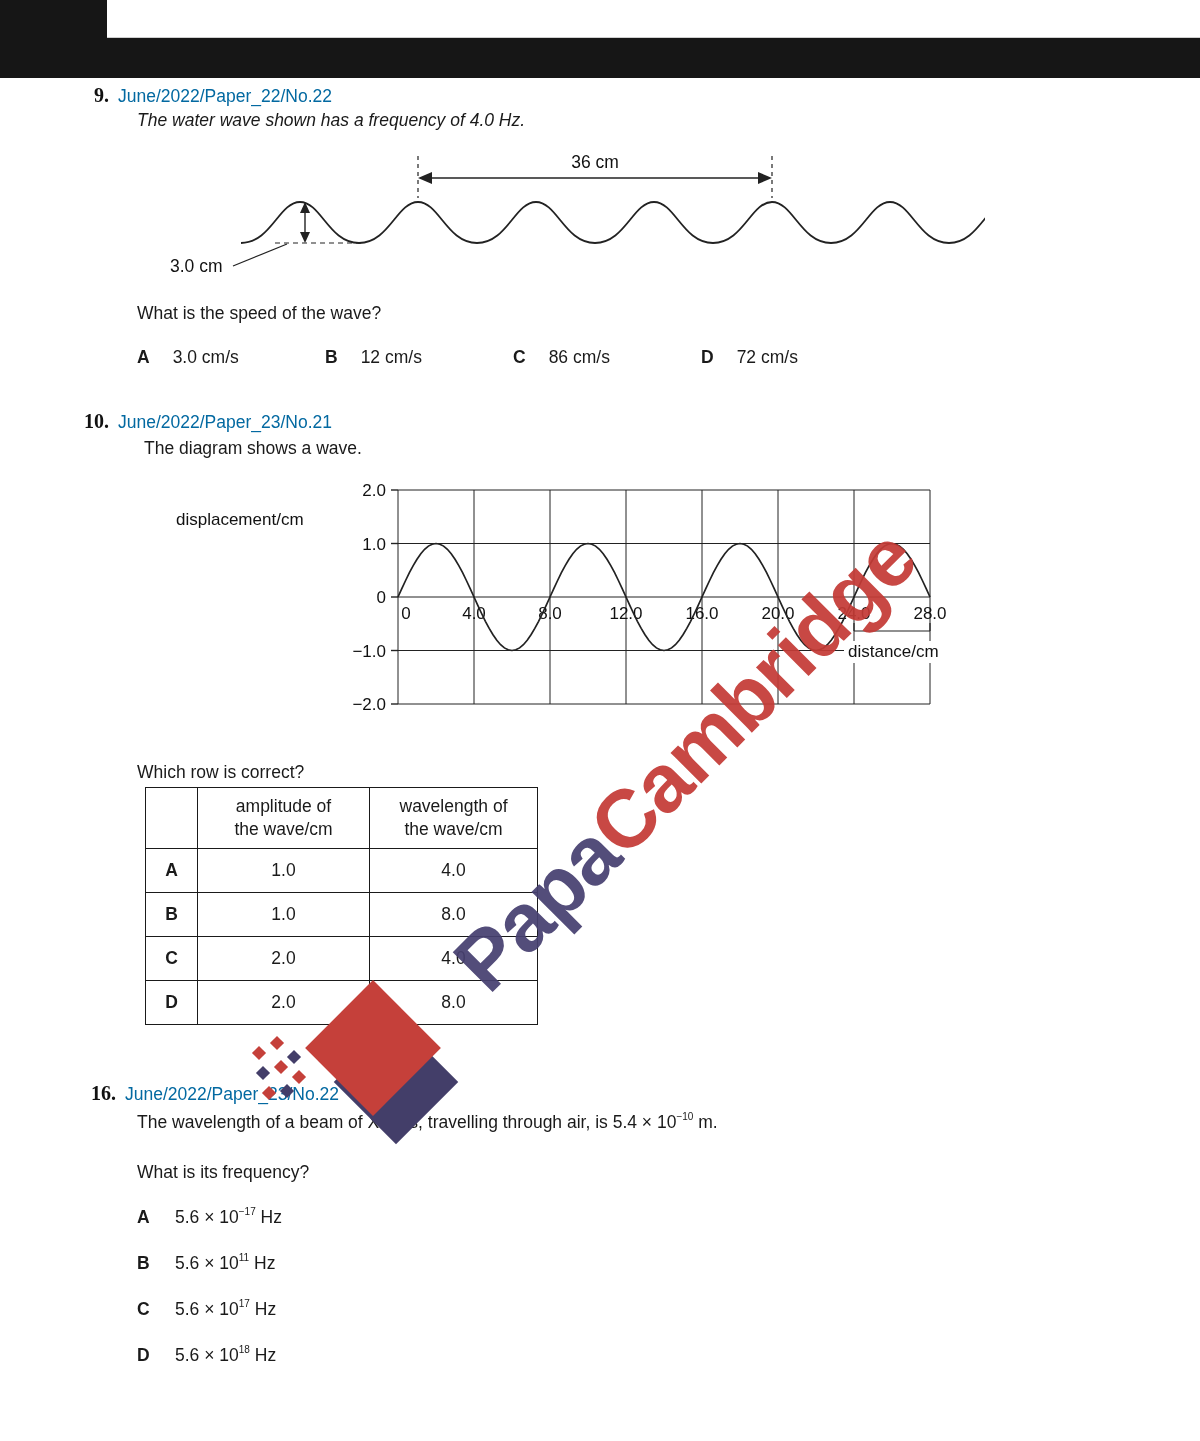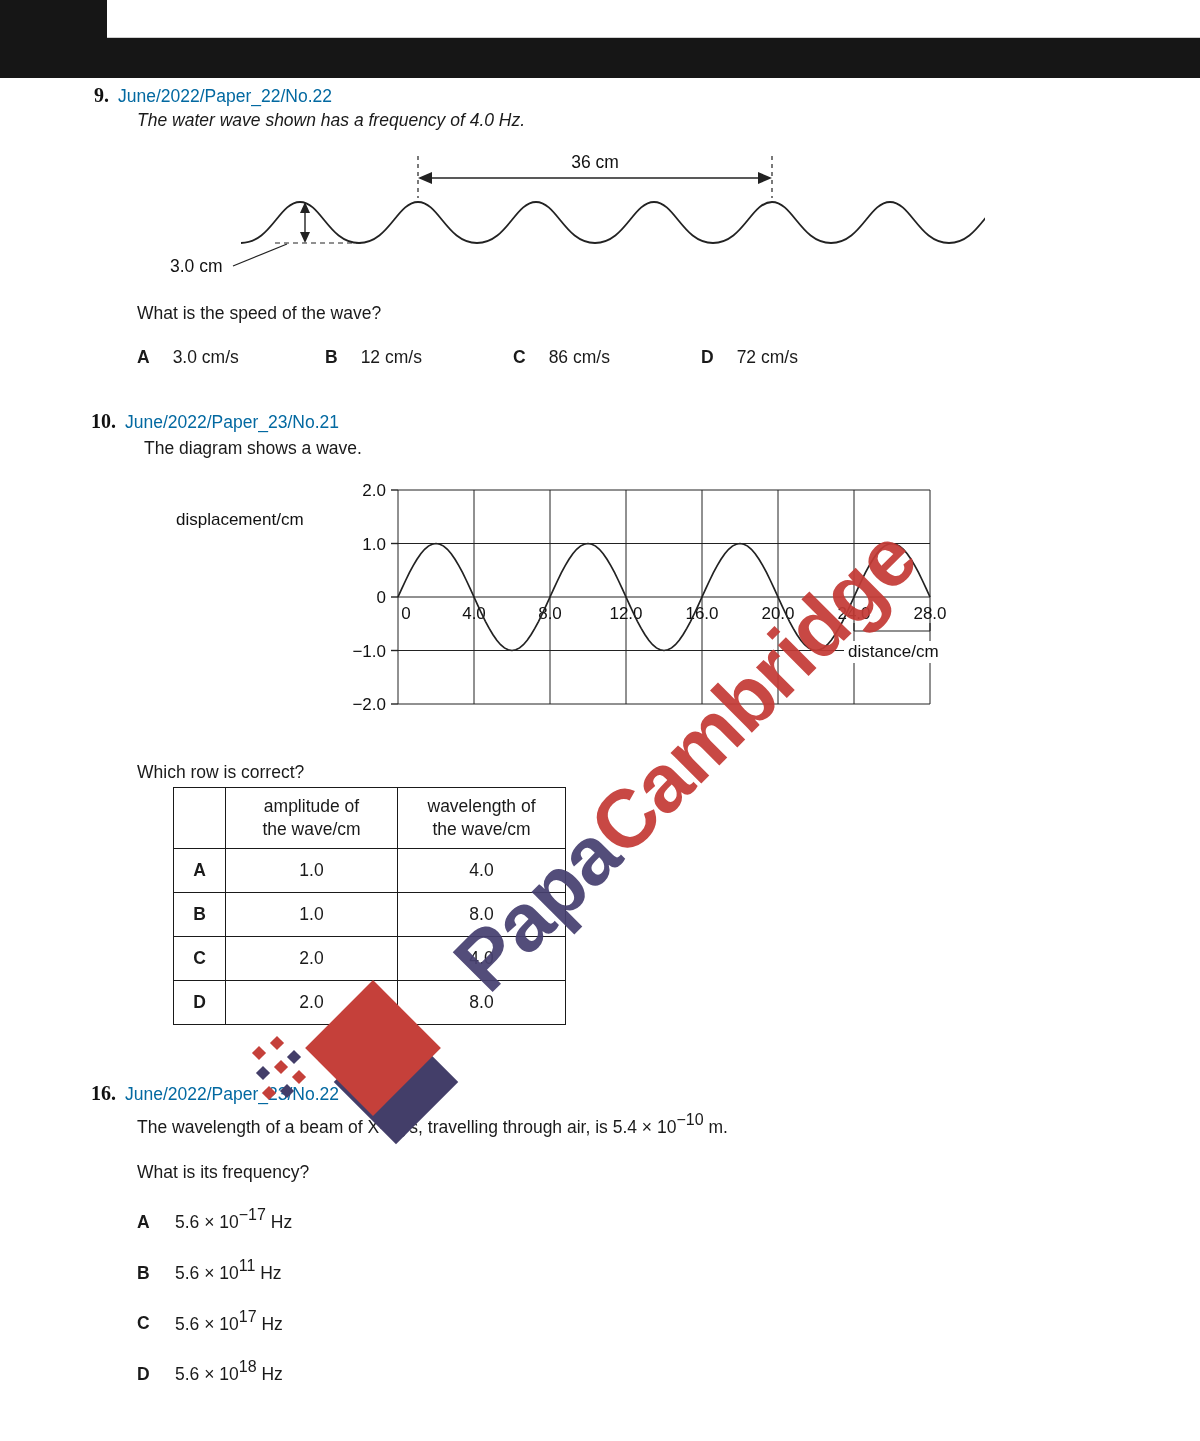--- a/index.html
+++ b/index.html
@@ -14,22 +14,22 @@
   .qheader{display:flex;align-items:baseline;gap:9px;}
   .qnum{font-family:"Liberation Serif", serif;font-weight:bold;font-size:20px;color:#111;}
   .ref{color:#0369a1;font-size:17.5px;}
   .opt-row{display:flex;}
   .opt{width:188px;display:flex;align-items:baseline;}
   .opt:last-child{width:auto;}
   .opt-letter{font-weight:bold;margin-right:23px;font-size:17.5px;}
   .opt-text{font-size:17.5px;}
   .vopt{display:flex;align-items:baseline;margin-bottom:25px;}
   .vopt .opt-letter{width:38px;margin-right:0;}
-  sup{font-size:16px;position:relative;top:-1px;}
-  table.answer{border-collapse:collapse;background:#fff;margin-left:28px;}
+  sup{font-size:10px;position:relative;top:-1px;}
+  table.answer{border-collapse:collapse;background:#fff;}
   .answer th,.answer td{border:1.6px solid #1a1a1a;text-align:center;vertical-align:middle;font-size:17.5px;color:#1a1a1a;}
   .answer th{font-weight:normal;white-space:pre-line;line-height:1.3;padding:7px 12px;height:44px;}
   .answer td{height:41px;}
   .answer td.lt{font-weight:bold;}
   .col-letter{width:52px;}
   .col-amp{width:172px;}
   .col-wav{width:168px;}
   .watermark{
     position:absolute;left:345px;top:700px;width:680px;height:120px;line-height:120px;
     text-align:center;transform:rotate(-45deg);font-weight:700;font-size:82px;
@@ -95,21 +95,21 @@
   <div class="opt">
     <span class="opt-letter">C</span>
     <span class="opt-text">86 cm/s</span>
   </div>
   <div class="opt">
     <span class="opt-letter">D</span>
     <span class="opt-text">72 cm/s</span>
   </div>
 </div>
 
-<div class="abs" style="left:91px;top:410px;">
+<div class="abs" style="left:84px;top:410px;">
   <div class="qheader">
     <span class="qnum">10.</span>
     <span class="ref">June/2022/Paper_23/No.21</span>
   </div>
 </div>
 <div class="abs txt" style="left:144px;top:438px;">The diagram shows a wave.</div>
 
 <svg class="abs" style="left:168px;top:476px;" width="815" height="248" viewBox="0 0 815 248">
   <text x="8" y="49" font-size="17" fill="#111">displacement/cm</text>
 <line x1="230" y1="14" x2="230" y2="228" stroke="#222" stroke-width="1"></line>

